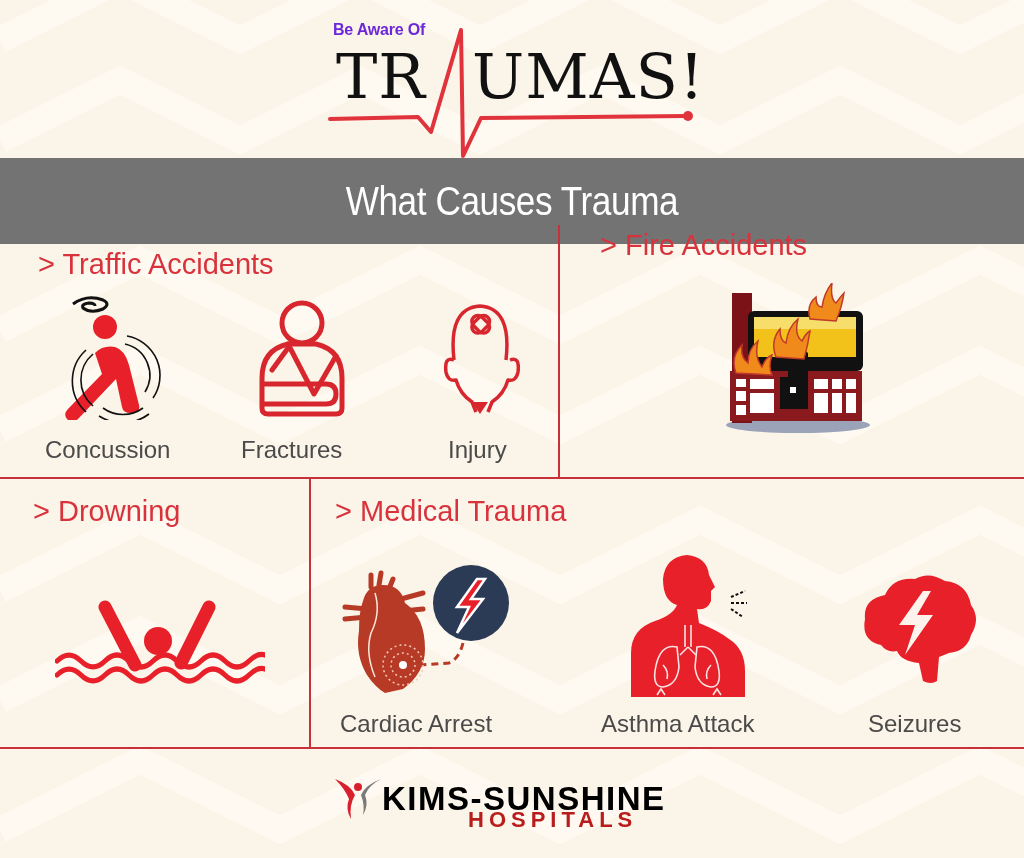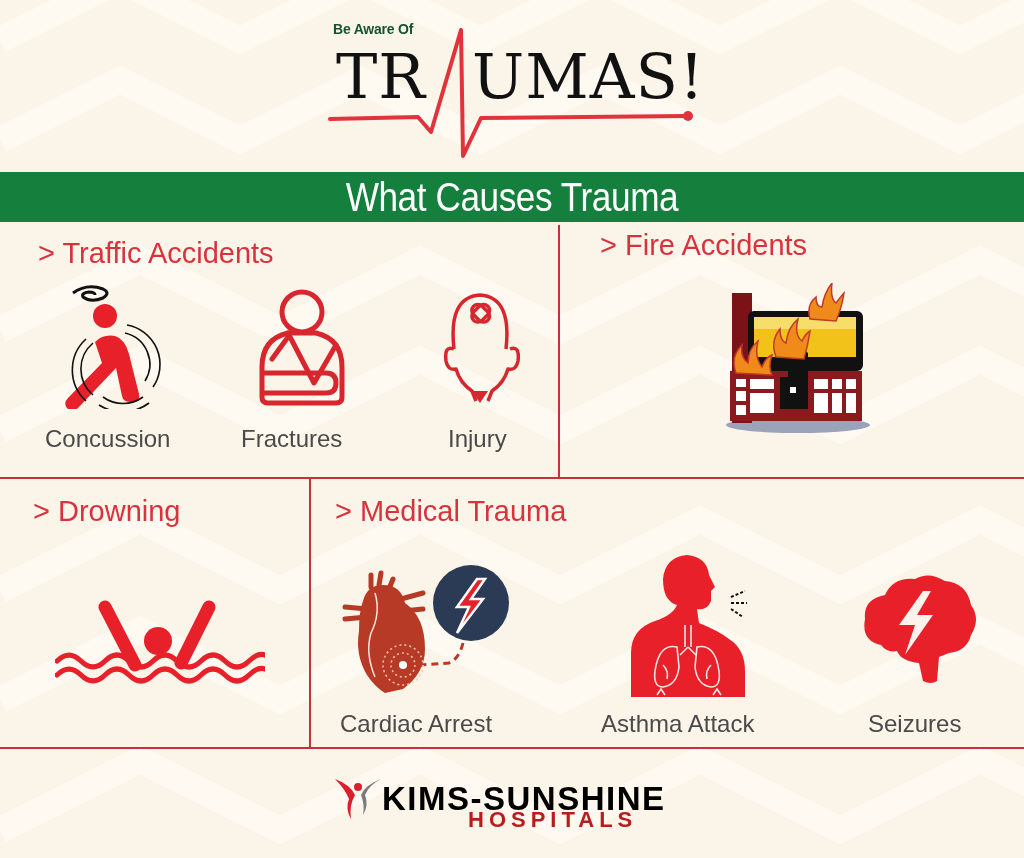--- a/index.html
+++ b/index.html
@@ -5,30 +5,30 @@
   html, body { margin: 0; padding: 0; }
   body {
     width: 1024px; height: 858px; position: relative; overflow: hidden;
     background: #fbf4e8;
     font-family: "Liberation Sans", "DejaVu Sans", sans-serif;
   }
   .bg-chevrons { position: absolute; inset: 0; z-index: 0; }
   .abs { position: absolute; }
   .layer { z-index: 1; }
 
-  .aware { left: 333px; top: 21px; font-size: 14px; font-weight: bold; color: #14532d; letter-spacing: -0.2px; }
+  .aware { left: 333px; top: 21px; font-size: 16px; font-weight: bold; color: #6d28d9; letter-spacing: -0.2px; }
   .traumas {
     left: 336px; top: 42px; font-family: "DejaVu Serif", "Liberation Serif", serif;
     font-size: 62px; line-height: 70px; color: #111; letter-spacing: 1px; white-space: pre;
   }
   .pulse { left: 320px; top: 20px; width: 390px; height: 140px; }
 
   .banner {
-    left: 0; top: 158px; width: 1024px; height: 50px; background: #15803d;
-    display: flex; align-items: center; justify-content: center; margin-top: 14px;
+    left: 0; top: 158px; width: 1024px; height: 86px; background: #737373;
+    display: flex; align-items: center; justify-content: center;
   }
   .banner span {
     color: #fff; font-size: 40px; font-family: "Liberation Sans", sans-serif;
     transform: scaleX(0.88); letter-spacing: -0.5px;
   }
 
   .hline { height: 2px; background: #c8303a; }
   .vline { width: 2px; background: #c8303a; }
 
   .sec-title { color: #d8333d; font-size: 29px; white-space: nowrap; }
@@ -61,21 +61,21 @@
 
 <div class="abs layer banner">
   <span>What Causes Trauma</span>
 </div>
 
 <div class="abs layer vline" style="left:558px; top:225px; height:254px;"></div>
 <div class="abs layer hline" style="left:0; top:477px; width:1024px;"></div>
 <div class="abs layer vline" style="left:309px; top:479px; height:270px;"></div>
 <div class="abs layer hline" style="left:0; top:747px; width:1024px;"></div>
 
-<div class="abs layer" style="left:0; top:227px; width:558px; height:290px;">
+<div class="abs layer" style="left:0; top:238px; width:558px; height:290px;">
   <div class="abs sec-title" style="left:38px; top:10px;">&gt; Traffic Accidents</div>
 
   <svg class="abs" style="left:55px; top:52px;" width="120" height="130" viewBox="0 0 120 130">
     <path d="M18,14 q14,-10 30,-4 q8,4 0,9 q-12,5 -20,-1 q-2,-4 6,-5 q6,0 6,3" fill="none" stroke="#111" stroke-width="3"></path>
     <circle cx="50" cy="37" r="12" fill="#e8202a"></circle>
     <path d="M40,63 q8,-8 20,-6 q10,3 14,18 l10,40 q2,8 -8,8 q-8,0 -9,-6 l-6,-28 l-38,40 q-6,5 -11,0 q-4,-5 1,-10 l34,-35 z" fill="#e8202a"></path>
     <path d="M38,64 a34,34 0 0 0 0,52" fill="none" stroke="#111" stroke-width="1.6"></path>
     <path d="M31,60 a42,42 0 0 0 0,62" fill="none" stroke="#111" stroke-width="1.6"></path>
     <path d="M70,54 a32,32 0 0 1 20,48" fill="none" stroke="#111" stroke-width="1.6"></path>
     <path d="M72,46 a40,40 0 0 1 26,62" fill="none" stroke="#111" stroke-width="1.6"></path>

